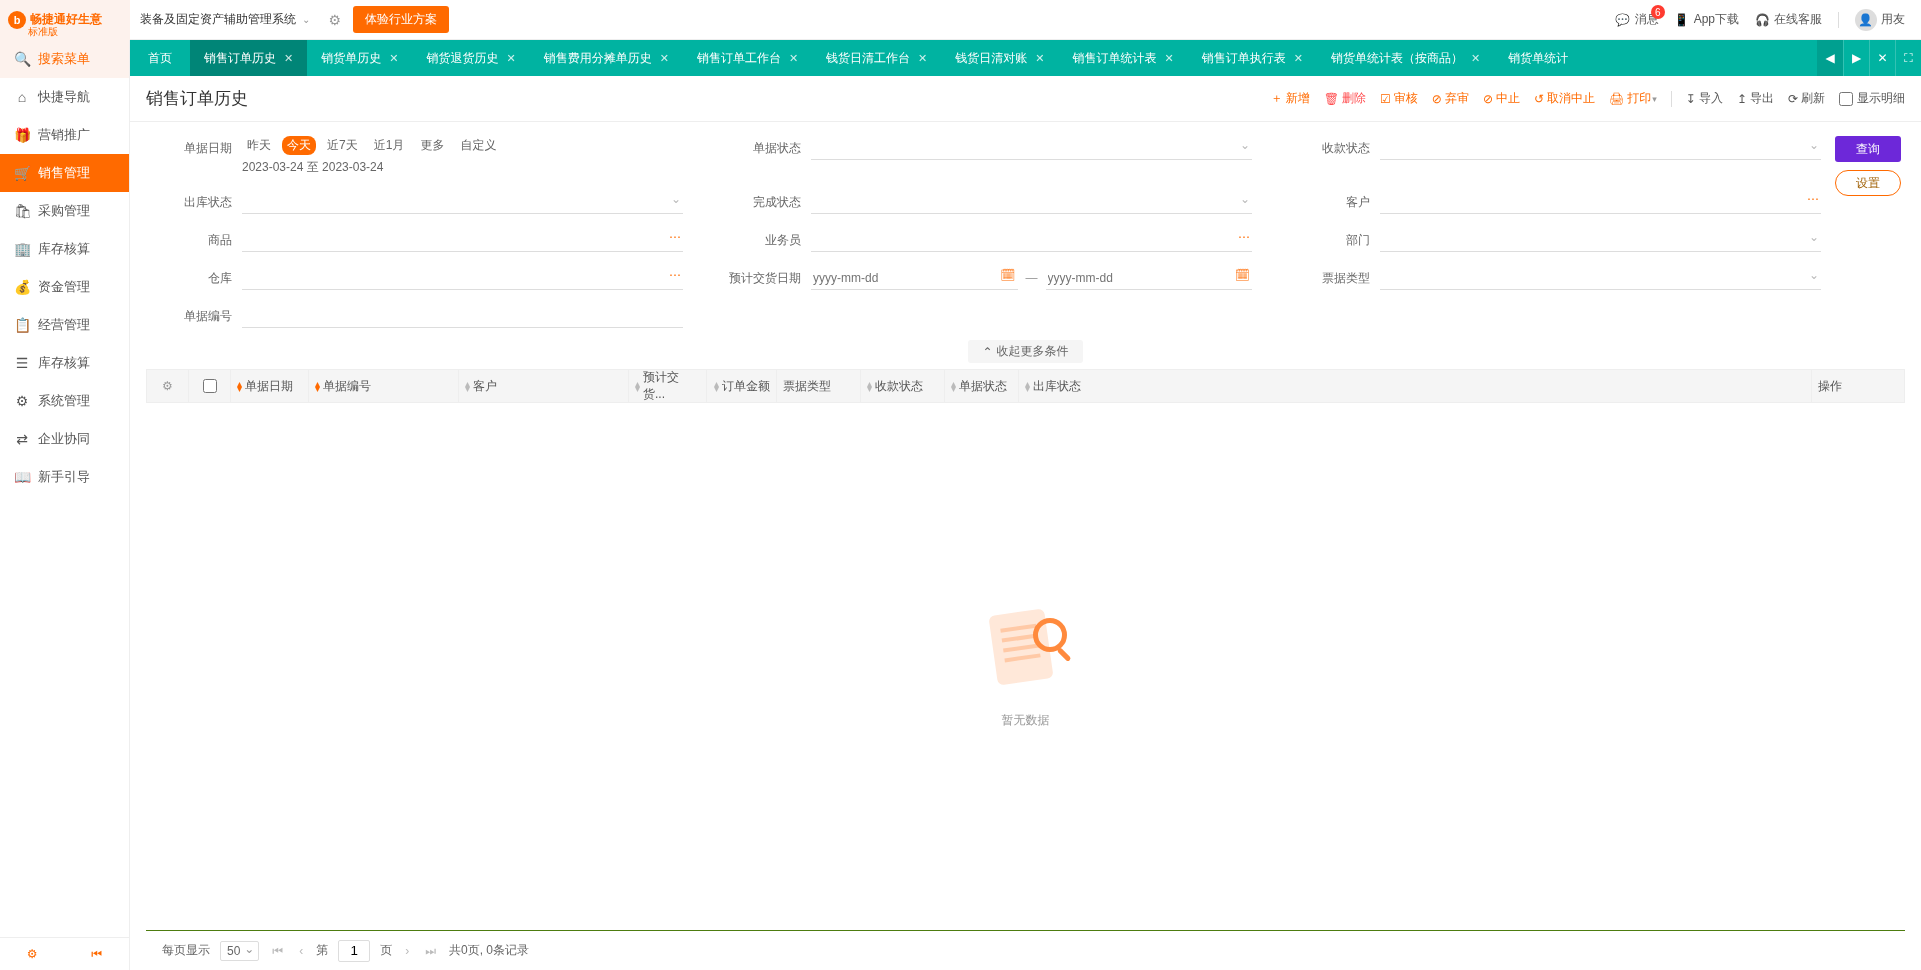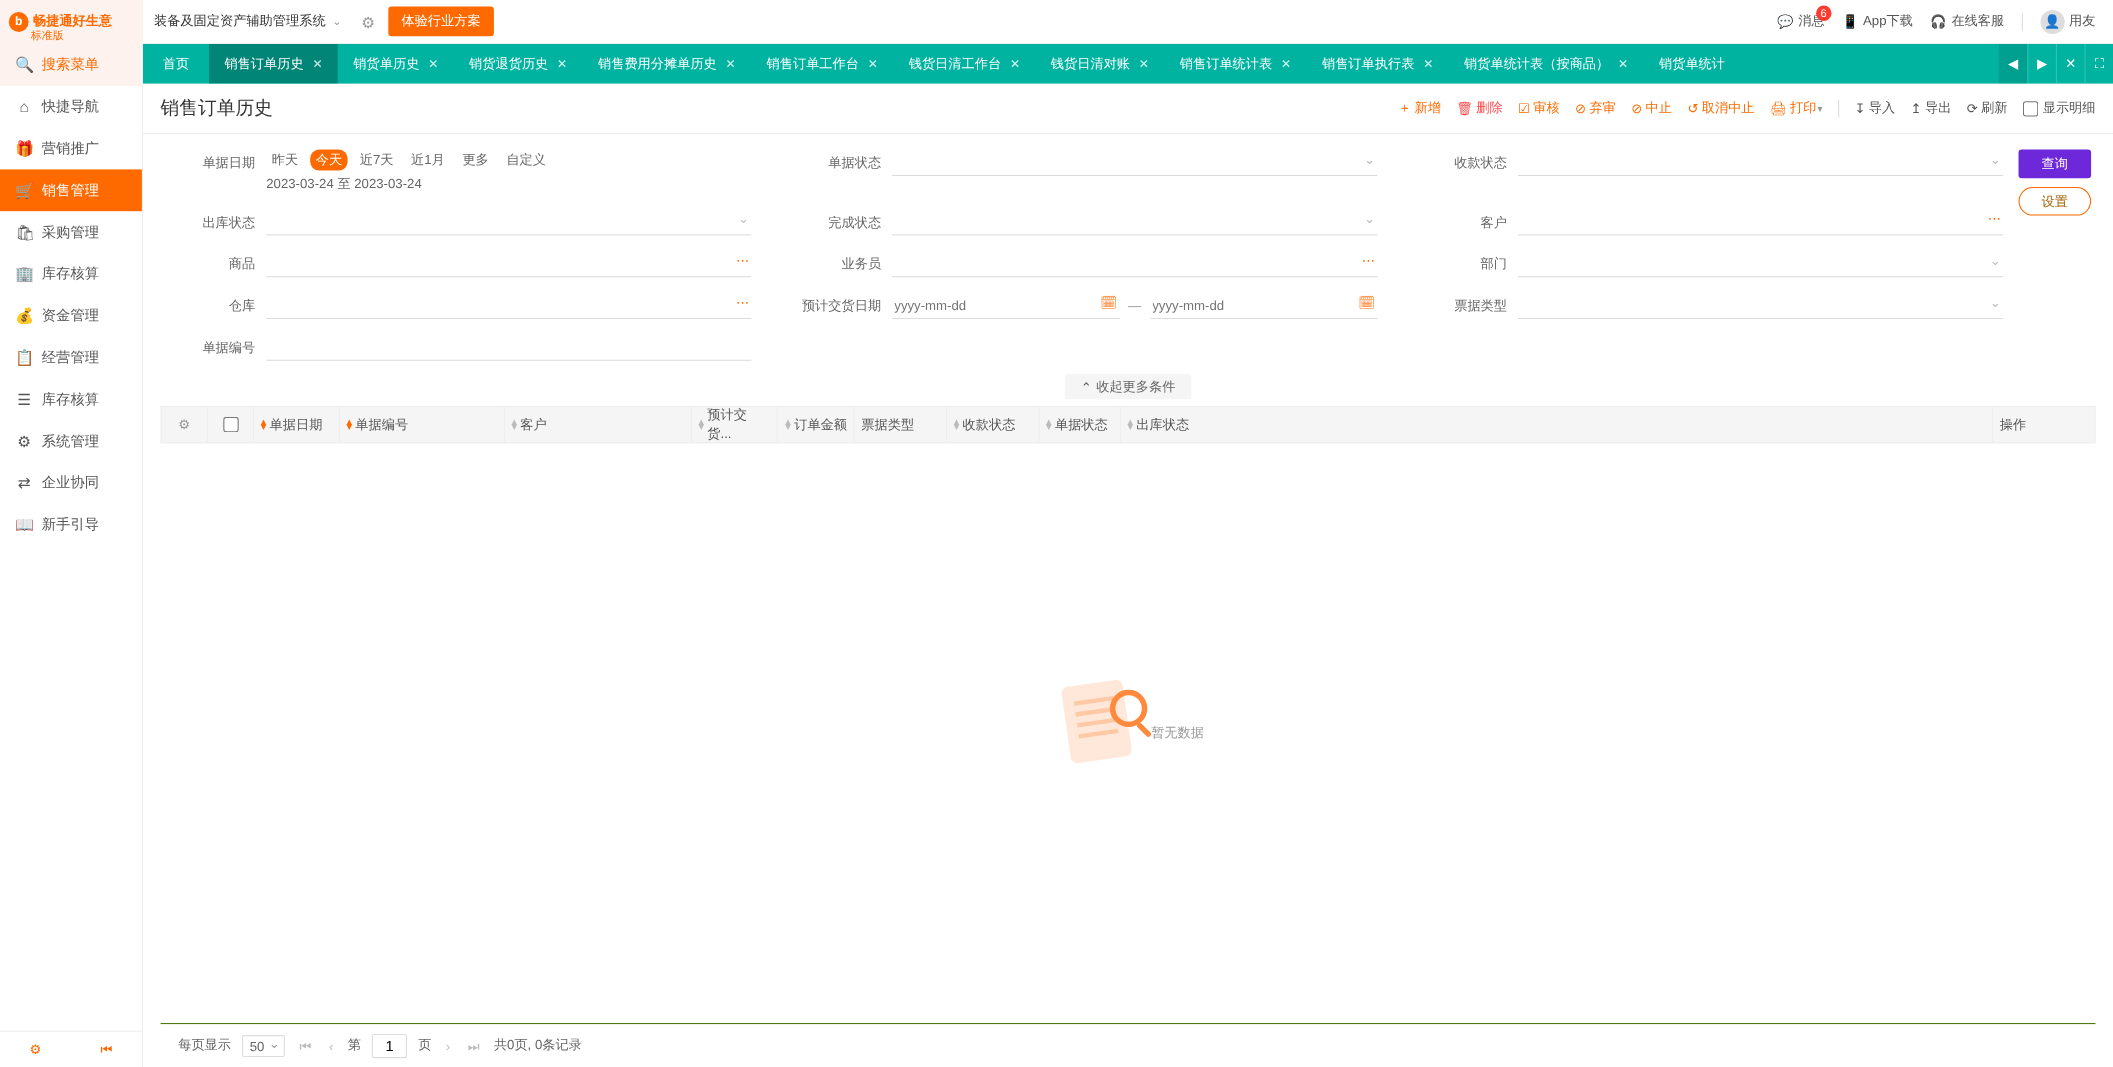--- a/index.html
+++ b/index.html
@@ -96,21 +96,21 @@
 .th-cust { width: 170px; }
 .th-deliv { width: 78px; }
 .th-amt { width: 70px; justify-content: flex-end; }
 .th-type { width: 84px; }
 .th-recv { width: 84px; }
 .th-stat { width: 74px; }
 .th-out { flex: 1; }
 .th-op { width: 92px; justify-content: flex-start; }
 .orange-sort .sort { color: #ff6a00; }
 
-.empty { flex: 1; display: flex; flex-direction: row; align-items: center; justify-content: center; color: #999; }
+.empty { flex: 1; display: flex; flex-direction: column; align-items: center; justify-content: center; color: #999; }
 .empty-img { width: 90px; height: 90px; position: relative; margin-bottom: 18px; }
 .doc-shape { position: absolute; left: 12px; top: 8px; width: 56px; height: 70px; background: #ffe8d9; border-radius: 6px; transform: rotate(-8deg); }
 .doc-shape::before { content: ""; position: absolute; top: 14px; left: 10px; right: 10px; height: 4px; background: #ffc9a6; box-shadow: 0 10px 0 #ffc9a6, 0 20px 0 #ffc9a6, 0 30px 0 #ffc9a6; }
 .mag { position: absolute; right: 4px; top: 14px; width: 34px; height: 34px; border: 5px solid #ff8a3d; border-radius: 50%; }
 .mag::after { content: ""; position: absolute; right: -10px; bottom: -10px; width: 16px; height: 5px; background: #ff8a3d; transform: rotate(45deg); border-radius: 3px; }
 
 
 .pager { height: 40px; border-top: 1px solid #4d7c0f; display: flex; align-items: center; gap: 10px; padding: 0 16px; color: #666; font-size: 12px; }
 .pg-select { border: 1px solid #ddd; padding: 2px 18px 2px 6px; border-radius: 2px; position: relative; cursor: pointer; }
 .pg-select::after { content: "⌄"; position: absolute; right: 4px; top: 0; color: #999; }

